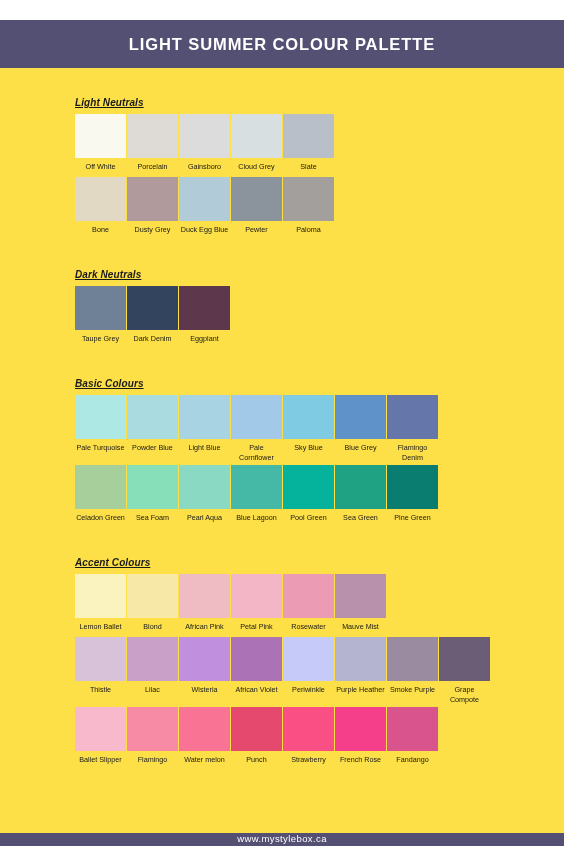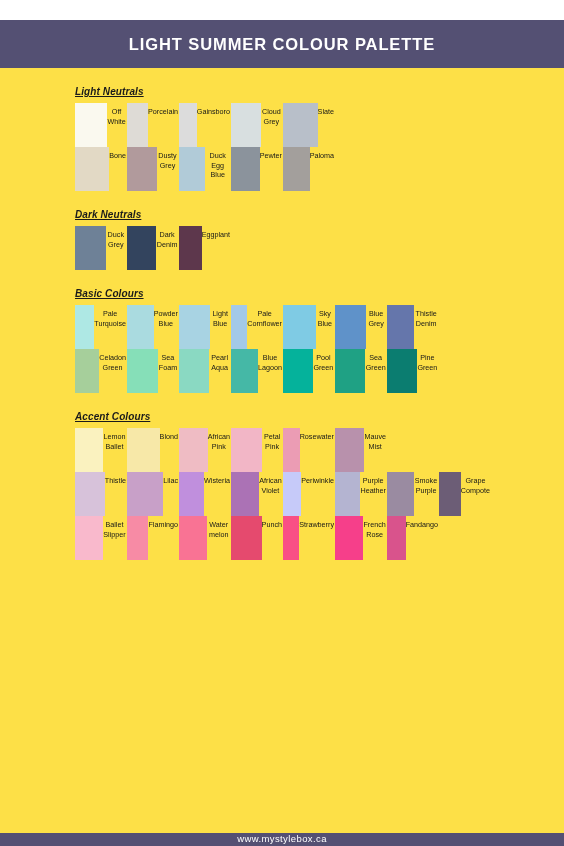--- a/index.html
+++ b/index.html
@@ -59,37 +59,37 @@
     text-decoration: underline;
     color: #1a1a1a;
     font-family: "Liberation Sans", sans-serif;
     margin: 0;
     padding: 0;
     line-height: 12px;
     display: inline-block;
     letter-spacing: 0.1px;
   }
   .heading-wrap {
-    padding-top: 13px;
+    padding-top: 24px;
     padding-bottom: 4px;
   }
 
   .row {
     display: flex;
     flex-direction: row;
     align-items: flex-start;
   }
   .row + .row {
     margin-top: 0px;
   }
   .cell {
     width: 51px;
     margin-right: 1px;
     display: flex;
-    flex-direction: row;
+    flex-direction: column;
     align-items: stretch;
   }
   .cell:last-child { margin-right: 0; }
   .swatch {
     width: 51px;
     height: 44px;
   }
   .swatch-label {
     font-size: 7.2px;
     line-height: 9.5px;
@@ -174,21 +174,21 @@
               <div class="swatch" style="background: rgb(163, 159, 156);"></div>
               <div class="swatch-label">Paloma</div>
             </div>
           </div>
         </div>
         <div class="section">
           <div class="heading-wrap"><div class="section-heading">Dark Neutrals</div></div>
           <div class="row">
             <div class="cell">
               <div class="swatch" style="background: rgb(110, 129, 151);"></div>
-              <div class="swatch-label">Duck Grey</div>
+              <div class="swatch-label">Taupe Grey</div>
             </div>
             <div class="cell">
               <div class="swatch" style="background: rgb(51, 68, 94);"></div>
               <div class="swatch-label">Dark Denim</div>
             </div>
             <div class="cell">
               <div class="swatch" style="background: rgb(93, 55, 76);"></div>
               <div class="swatch-label">Eggplant</div>
             </div>
           </div>
@@ -215,21 +215,21 @@
             <div class="cell">
               <div class="swatch" style="background: rgb(127, 203, 228);"></div>
               <div class="swatch-label">Sky Blue</div>
             </div>
             <div class="cell">
               <div class="swatch" style="background: rgb(95, 146, 201);"></div>
               <div class="swatch-label">Blue Grey</div>
             </div>
             <div class="cell">
               <div class="swatch" style="background: rgb(101, 118, 171);"></div>
-              <div class="swatch-label">Thistle Denim</div>
+              <div class="swatch-label">Flamingo Denim</div>
             </div>
           </div>
           <div class="row">
             <div class="cell">
               <div class="swatch" style="background: rgb(166, 207, 155);"></div>
               <div class="swatch-label">Celadon Green</div>
             </div>
             <div class="cell">
               <div class="swatch" style="background: rgb(134, 223, 184);"></div>
               <div class="swatch-label">Sea Foam</div>

